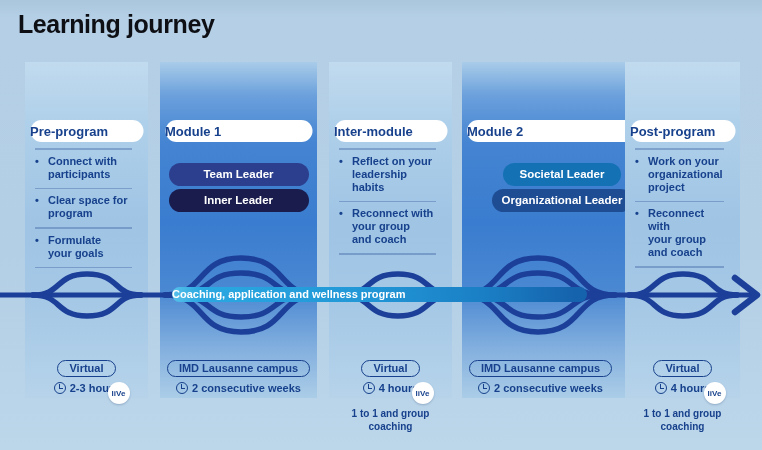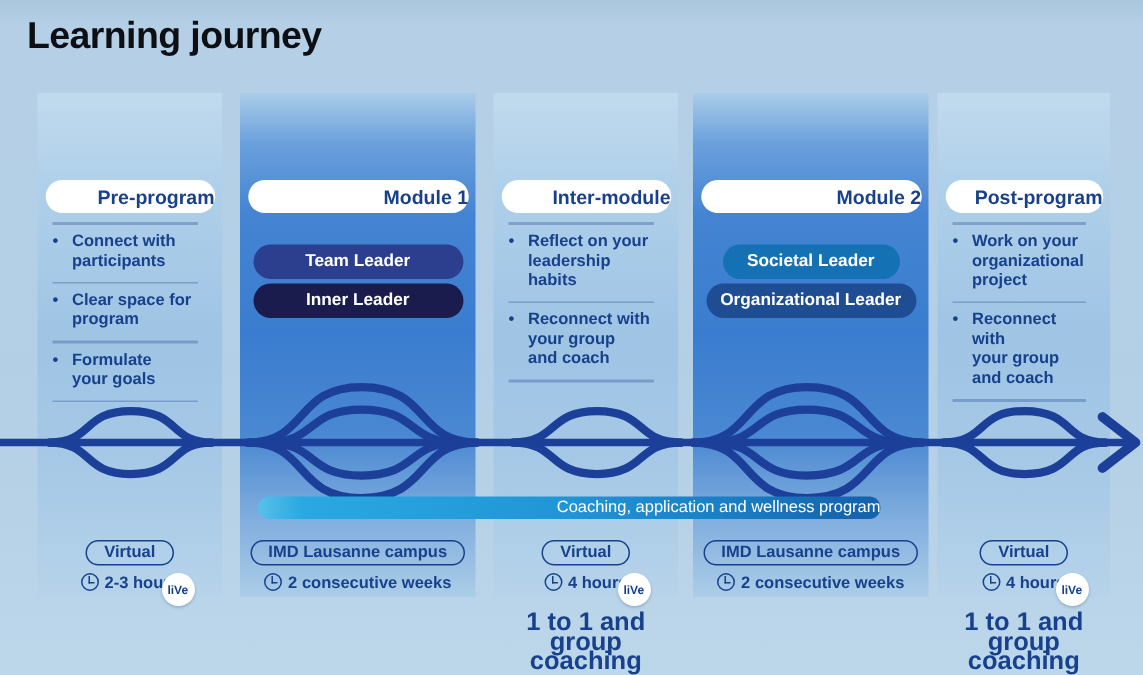--- a/index.html
+++ b/index.html
@@ -12,65 +12,64 @@
     position:absolute;left:18px;top:10px;font-size:25px;font-weight:700;
     color:#0e0f14;letter-spacing:-0.4px;
   }
   
   .col{position:absolute;top:62px;height:336px;}
   .col-wide{background:linear-gradient(180deg,#a9cce9 0%,#6ba0dc 10%,#4484d2 24%,#3a7ccf 48%,#4a88d2 68%,#85b1df 86%,#abcde7 100%);}
   .col-narrow{background:linear-gradient(180deg,#c1daee 0%,#afd0ea 18%,#9fc4e4 48%,#a5c8e6 72%,#b6d3ea 100%);}
   .c1{left:25px;width:123px;}
   .c2{left:160px;width:157px;}
   .c3{left:329px;width:123px;}
-  .c4{left:462px;width:157px;}
+  .c4{left:462px;width:157px;padding-left:43px;}
   .c5{left:625px;width:115px;}
   .hdr{
     position:absolute;top:58px;left:50%;transform:translateX(-50%);
     width:calc(100% - 10px);height:22px;background:#ffffff;border-radius:12px;
-    color:#17418c;font-size:13px;font-weight:700;text-align:right;line-height:23px;
+    color:#17418c;font-size:13px;font-weight:700;text-align:left;line-height:23px;
     white-space:nowrap;
   }
   .content{position:absolute;top:86px;left:10px;right:12px;}
   .rule{height:1.5px;background:rgba(25,62,140,.30);margin:0 4px 0 0;}
   .bullet{display:flex;color:#17418c;font-size:11px;line-height:13px;font-weight:700;padding:5px 0 7px;}
   .bullet .dot{width:13px;flex:0 0 13px;}
   .btxt{white-space:pre-line;}
   .pills{position:absolute;top:101px;left:0;right:0;text-align:center;}
   .lp{height:23px;border-radius:12px;margin:0 auto 3px;color:#fff;font-size:11.5px;
       font-weight:700;line-height:23px;text-align:center;}
   .lp-w140{width:140px;} .lp-w118{width:118px;}
   
   .flow{position:absolute;left:0;top:250px;width:762px;height:90px;}
   
   .banner{
     position:absolute;left:172px;top:287px;width:415px;height:15px;border-radius:8px;
     background:linear-gradient(90deg,#58c0ea 0%,#2aa8e1 7%,#2196d6 48%,#1a7ec4 76%,#1563ac 97%);
-    color:#ffffff;font-size:11px;font-weight:400;text-align:right;line-height:15px;
+    color:#ffffff;font-size:11px;font-weight:700;text-align:left;line-height:15px;
     white-space:nowrap;
-    margin-top:44px;
   }
   
   .footer{position:absolute;top:358px;text-align:center;color:#17418c;}
   .f1{left:25px;width:123px;} .f2{left:160px;width:157px;} .f3{left:329px;width:123px;}
   .f4{left:462px;width:157px;} .f5{left:625px;width:115px;}
   .venue{
     display:inline-block;position:relative;height:15px;line-height:15px;
     border:1.5px solid #17418c;border-radius:10px;padding:0 11px;
     font-size:11px;font-weight:700;color:#17418c;white-space:nowrap;
   }
   .live{
     position:absolute;top:-16px;left:calc(50% + 21px);width:22px;height:22px;border-radius:50%;
     background:#ffffff;color:#17418c;font-size:8px;font-weight:700;
     display:flex;align-items:center;justify-content:center;
     box-shadow:0 1px 2px rgba(20,50,100,.25);
     margin-top:40px;
   }
   .duration{margin-top:5px;font-size:11px;line-height:13px;font-weight:700;white-space:nowrap;}
-  .dur-extra{font-size:17px;line-height:13px;font-weight:700;white-space:pre-line;margin-top:12px;}
+  .dur-extra{font-size:10px;line-height:13px;font-weight:700;white-space:pre-line;margin-top:12px;}
   .clock{
     display:inline-block;width:10px;height:10px;border:1.5px solid #17418c;border-radius:50%;
     position:relative;margin-right:4px;vertical-align:-2px;
   }
   .clock::after{
     content:'';position:absolute;left:4px;top:1px;width:3px;height:4px;
     border-left:1.5px solid #17418c;border-bottom:1.5px solid #17418c;
   }
 </style>
 </head>

